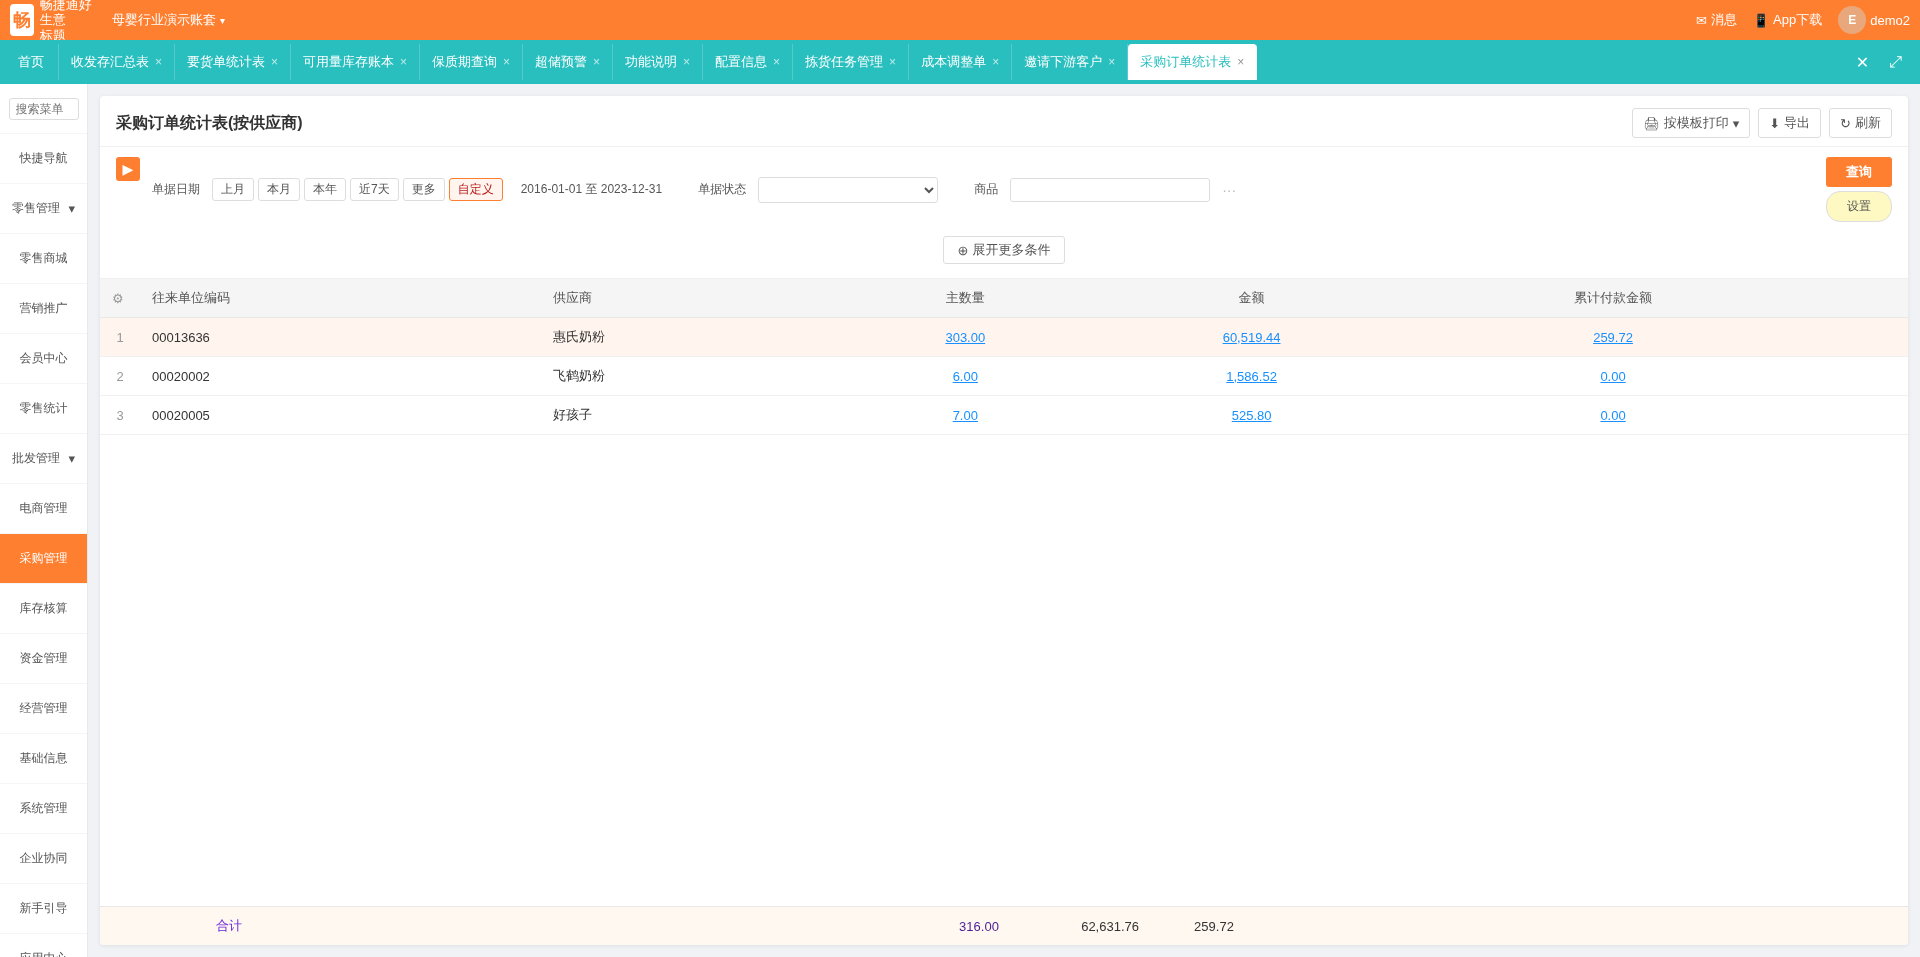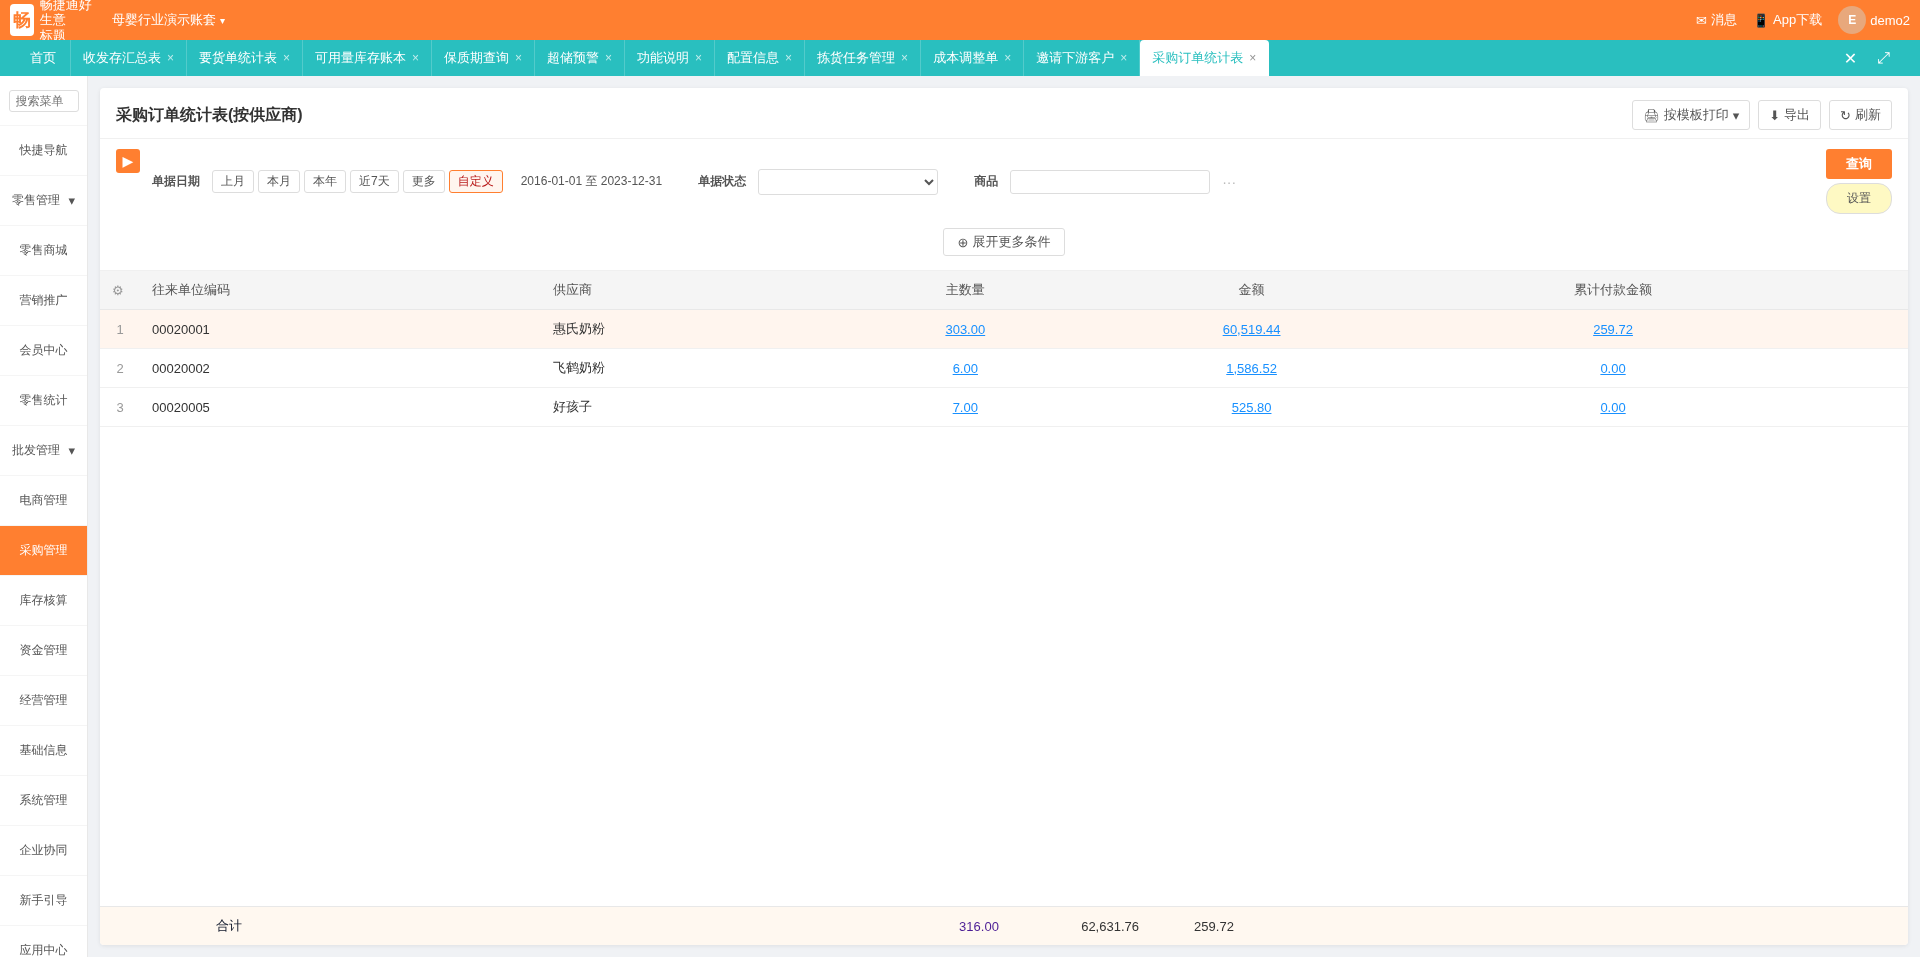--- a/index.html
+++ b/index.html
@@ -29,22 +29,22 @@
     }
     .top-bar-right .item { display: flex; align-items: center; gap: 4px; cursor: pointer; font-size: 13px; }
     .user-avatar {
       width: 28px; height: 28px; border-radius: 50%; background: #e8a87c;
       display: flex; align-items: center; justify-content: center;
       font-size: 12px; color: #fff; font-weight: bold;
     }
 
     
     .nav-tabs {
-      display: flex; align-items: center; background: #29bfbf; height: 36px;
-      flex-shrink: 0; padding: 0 16px; overflow: hidden;
+      display: flex; align-items: center; background: #29bfbf; height: 44px;
+      flex-shrink: 0; padding: 0 4px; overflow: hidden;
     }
     .nav-tab {
       display: flex; align-items: center; padding: 0 12px; height: 36px;
       color: #fff; cursor: pointer; font-size: 13px; white-space: nowrap;
       border-right: 1px solid rgba(255,255,255,0.2); position: relative;
     }
     .nav-tab.active { background: #fff; color: #29bfbf; border-radius: 4px 4px 0 0; }
     .nav-tab .close-btn { margin-left: 6px; font-size: 12px; opacity: 0.7; }
     .nav-tab.active .close-btn { color: #666; }
     .nav-tab-home { padding: 0 14px; }
@@ -104,21 +104,21 @@
       display: flex; align-items: center; gap: 4px; padding: 5px 10px;
       border: 1px solid #ddd; border-radius: 3px; background: #fff;
       cursor: pointer; font-size: 12px; color: #555;
     }
 
     
     .filter-area {
       padding: 10px 16px; background: #fff; border-bottom: 1px solid #f0f0f0;
     }
     .filter-row { display: flex; align-items: center; gap: 12px; flex-wrap: wrap; margin-bottom: 6px; }
-    .filter-label { color: #555; font-size: 12px; white-space: nowrap; font-weight: bold; }
+    .filter-label { color: #555; font-size: 12px; white-space: nowrap; }
     .filter-date-btns { display: flex; gap: 4px; align-items: center; }
     .date-btn {
       padding: 2px 8px; border: 1px solid #ddd; border-radius: 3px;
       cursor: pointer; font-size: 12px; color: #555; background: #fff;
     }
     .date-tag-custom {
       padding: 2px 8px; border: 1px solid #ff7f30; border-radius: 3px;
       background: #fff5ee; color: #b91c1c; font-size: 12px;
     }
     .date-range { font-size: 12px; color: #555; margin-left: 6px; }
@@ -163,21 +163,21 @@
     td.link { color: #1890ff; text-decoration: underline; cursor: pointer; }
     .row-num { color: #999; }
     .settings-icon { color: #999; cursor: pointer; }
 
     
     .table-footer {
       display: flex; align-items: center; padding: 10px 16px;
       background: #fff8f0; border-top: 1px solid #e8e8e8;
       font-size: 13px;
     }
-    .footer-label { color: #0f172a; width: 120px; margin-left: 60px; font-weight: 500; }
+    .footer-label { color: #6d28d9; width: 120px; margin-left: 60px; font-weight: 500; }
 
     
     .toggle-btn {
       width: 24px; height: 24px; background: #ff7f30; color: #fff;
       border: none; border-radius: 3px; cursor: pointer; font-size: 14px;
       display: flex; align-items: center; justify-content: center; flex-shrink: 0;
     }
   </style>
 </head>
 <body>
@@ -364,21 +364,21 @@
               <th>供应商</th>
               <th class="center">主数量</th>
               <th class="center">金额</th>
               <th class="center">累计付款金额</th>
               <th></th>
             </tr>
           </thead>
           <tbody>
             <tr class="highlighted">
               <td class="row-num center">1</td>
-              <td>00020001</td>
+              <td>00013636</td>
               <td>惠氏奶粉</td>
               <td class="link center">303.00</td>
               <td class="link center">60,519.44</td>
               <td class="link center">259.72</td>
               <td></td>
             </tr>
             <tr>
               <td class="row-num center">2</td>
               <td>00020002</td>
               <td>飞鹤奶粉</td>

